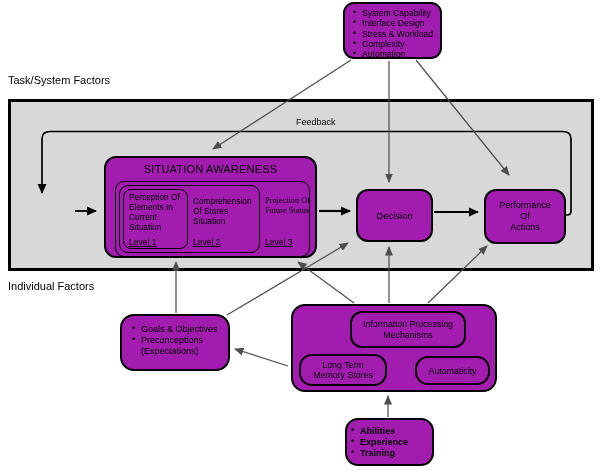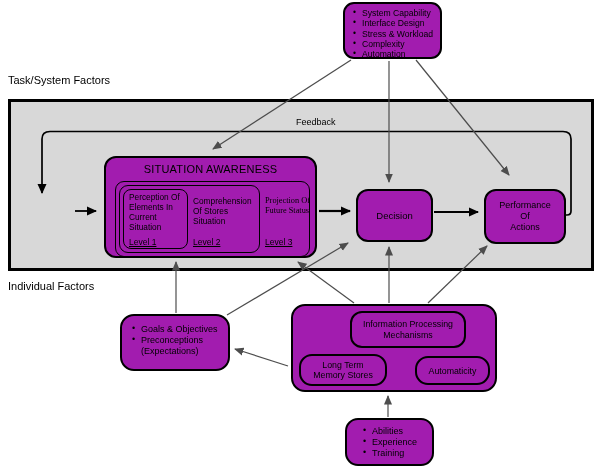--- a/index.html
+++ b/index.html
@@ -73,21 +73,21 @@
     </div>
 
     <div class="rbox" style="left:291px; top:304px; width:206px; height:88px; border-radius:14px; border-width:2.2px;">
       <div class="rbox flexc pre" style="left:57px; top:5px; width:116px; height:37px; border-width:2px; font-size:8.8px; line-height:10.5px;">Information Processing
 Mechanisms</div>
       <div class="rbox flexc pre" style="left:6px; top:48px; width:88px; height:32px; border-radius:13px; border-width:2px; font-size:8.8px; line-height:10.5px;">Long Term
 Memory Stores</div>
       <div class="rbox flexc" style="left:122px; top:50px; width:75px; height:29px; border-radius:13px; border-width:2px; font-size:8.8px;">Automaticity</div>
     </div>
 
-    <div class="rbox" style="left:345px; top:418px; width:89px; height:48px; border-radius:13px; border-width:2.2px; padding:6px 0 0 16px;">
+    <div class="rbox" style="left:345px; top:418px; width:89px; height:48px; border-radius:13px; border-width:2.2px; padding:6px 0 0 4px;font-weight:bold;">
       <ul class="blist small">
         <li>Abilities</li>
         <li>Experience</li>
         <li>Training</li>
       </ul>
     </div>
 
   </div>
 
   <svg class="overlay" width="600" height="471" viewBox="0 0 600 471">

